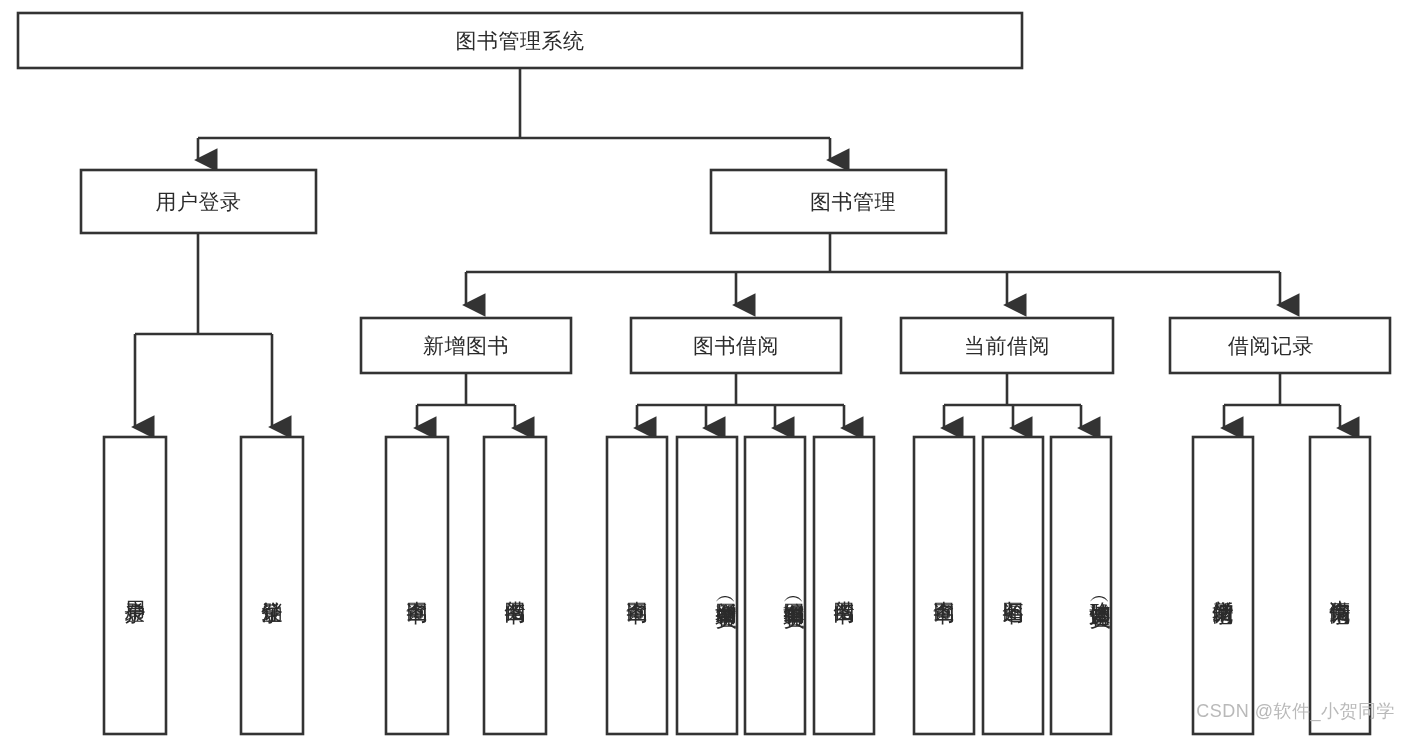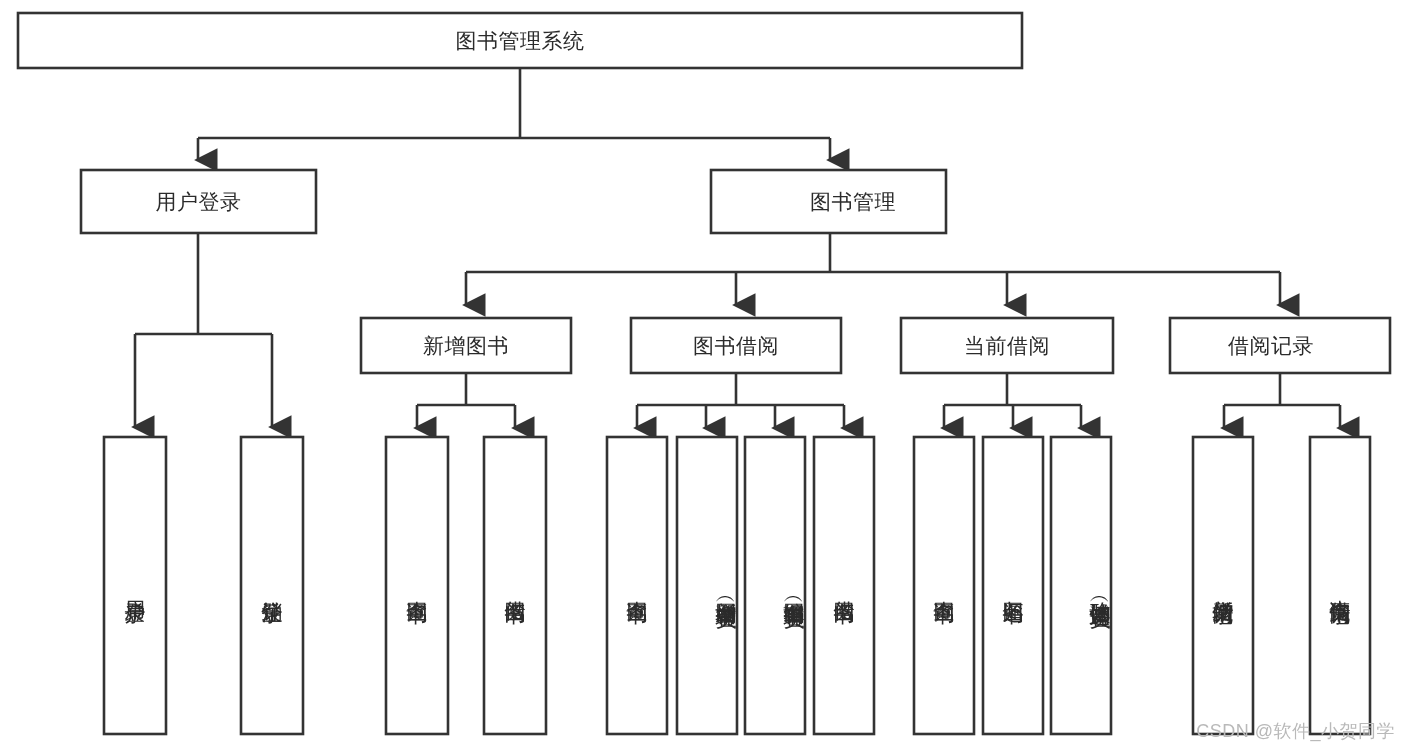--- a/index.html
+++ b/index.html
@@ -66,21 +66,21 @@
     pointer-events: none;
     padding-top: 4px;
   }
   .node-label-v.mid {
     align-items: center;
     padding-top: 0;
   }
   .watermark {
     position: absolute;
     right: 10px;
-    bottom: 4px;
+    bottom: 24px;
     color: #b9b9b9;
     font-size: 18px;
     letter-spacing: 0.5px;
     white-space: nowrap;
     pointer-events: none;
   }
 </style>
 </head>
 <body>
 

